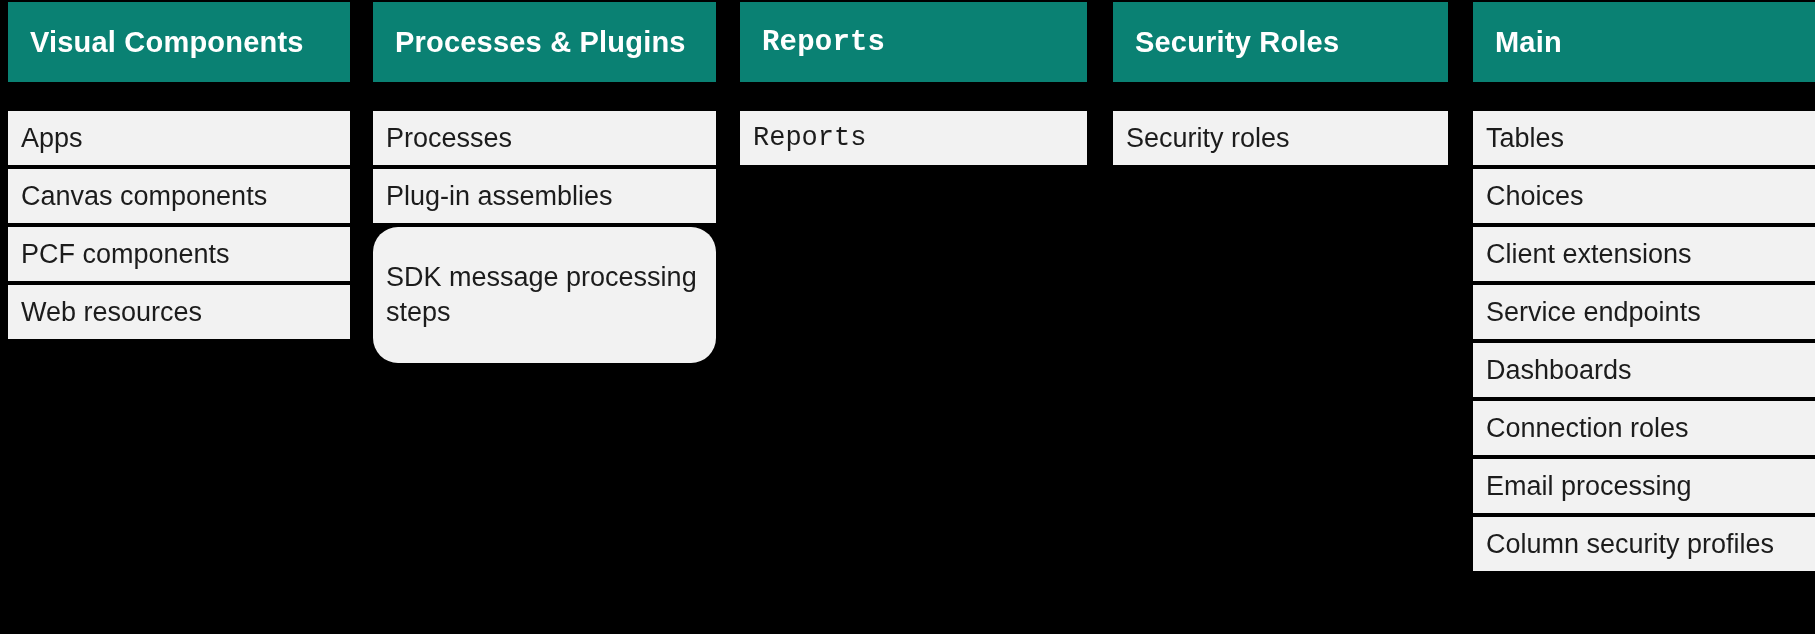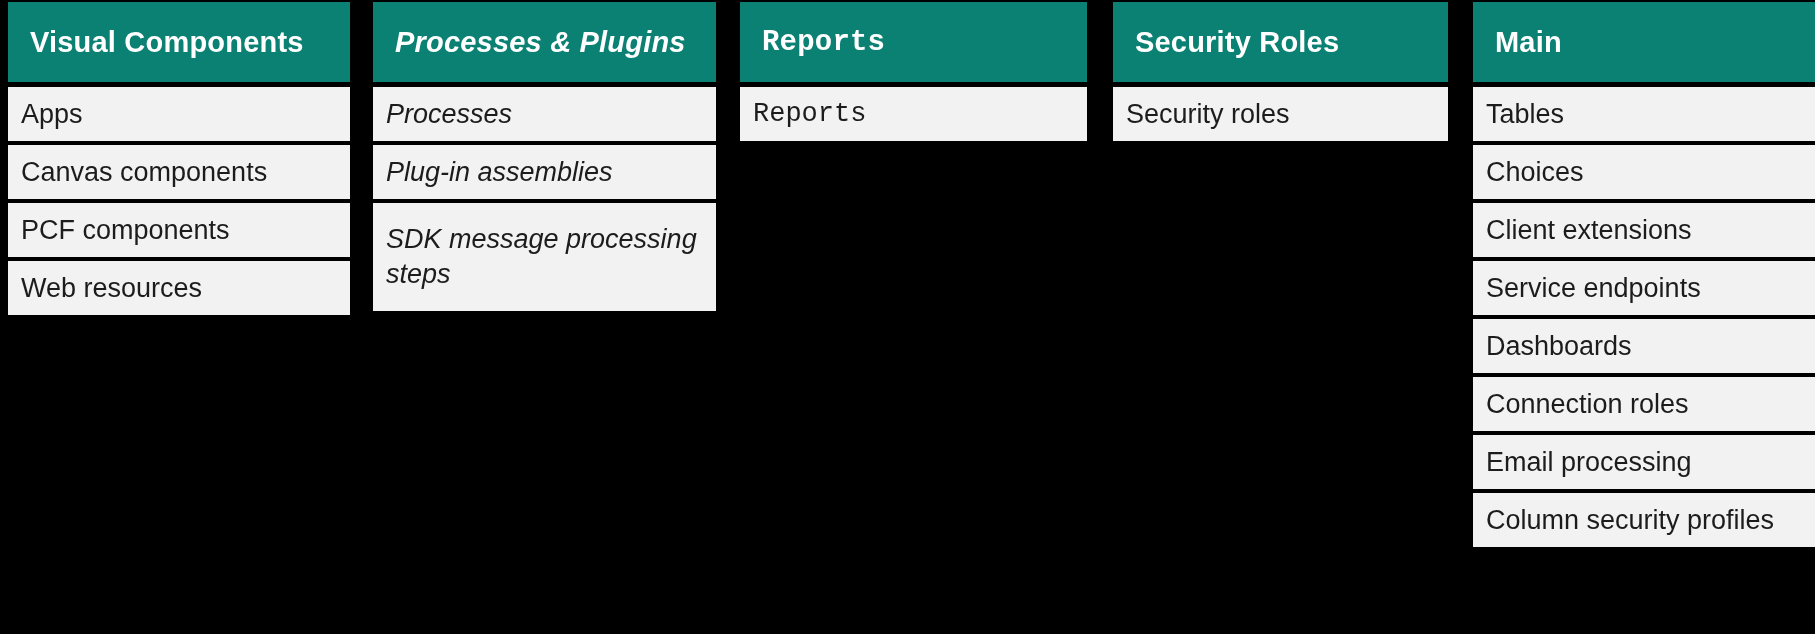--- a/index.html
+++ b/index.html
@@ -13,21 +13,21 @@
     height: 634px;
     background: var(--canvas-bg, #000000);
     overflow: hidden;
     font-family: "Liberation Sans", "DejaVu Sans", sans-serif;
   }
   .col {
     position: absolute;
     top: 2px;
   }
   .col-1 { left: 8px;    width: 342px; }
-  .col-2 { left: 373px;  width: 343px; font-style: italic; }
+  .col-2 { left: 373px;  width: 343px; }
   .col-3 { left: 740px;  width: 347px; font-family: Liberation Mono, monospace; }
   .col-4 { left: 1113px; width: 335px; }
   .col-5 { left: 1473px; width: 342px; }
   .hdr {
     height: 80px;
     background: var(--header-bg, #0a8173);
     color: var(--header-text, #ffffff);
     font-size: 29px;
     font-weight: bold;
     display: flex;
@@ -43,22 +43,22 @@
     background: var(--item-bg, #f2f2f2);
     color: var(--item-text, #1c1c1c);
     font-size: 27px;
     display: flex;
     align-items: center;
     padding-left: 13px;
     padding-right: 10px;
     box-sizing: border-box;
     line-height: 1.28;
   }
-  .hdr + .item { margin-top: 5px; }
-  .item.tall { height: 108px; }
+  .hdr + .item { margin-top: 29px; }
+  .item.tall { height: 136px; border-radius: 25px; }
 </style>
 </head>
 <body>
 
 <div class="canvas">
 
   <div class="col col-1">
     <div class="hdr">Visual Components</div>
     <div class="item">Apps</div>
     <div class="item">Canvas components</div>

